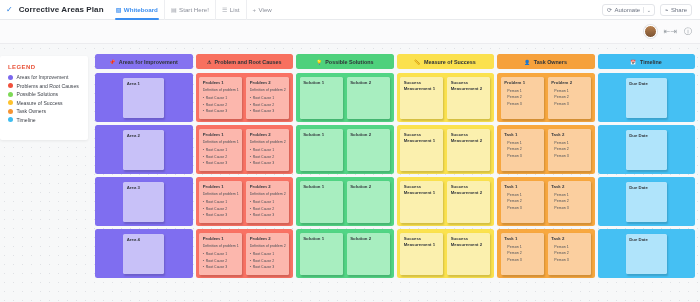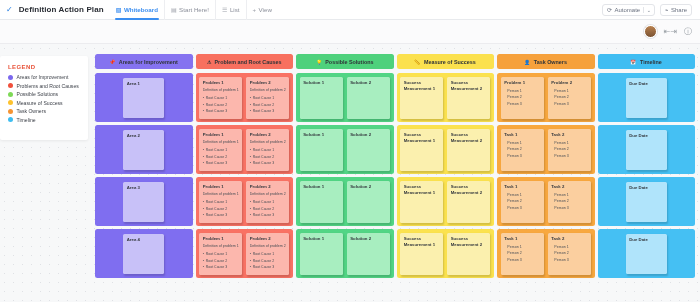--- a/index.html
+++ b/index.html
@@ -118,21 +118,21 @@
   .note .n-line { display: block; font-size: 3.6px; color: #4a4f56; line-height: 1.85; padding-left: 3px; }
 </style>
 </head>
 <body>
 
 <div id="app">
 
   <div class="topbar">
     <div class="tb-left">
       <span class="doc-check">✓</span>
-      <span class="doc-title">Definition Action Plan</span>
+      <span class="doc-title">Corrective Areas Plan</span>
     </div>
     <div class="tabs">
       <div class="tab active">
         <span class="ic">▧</span>
         <span>Whiteboard</span>
       </div>
       <div class="tab">
         <span class="ic">▤</span>
         <span>Start Here!</span>
       </div>

